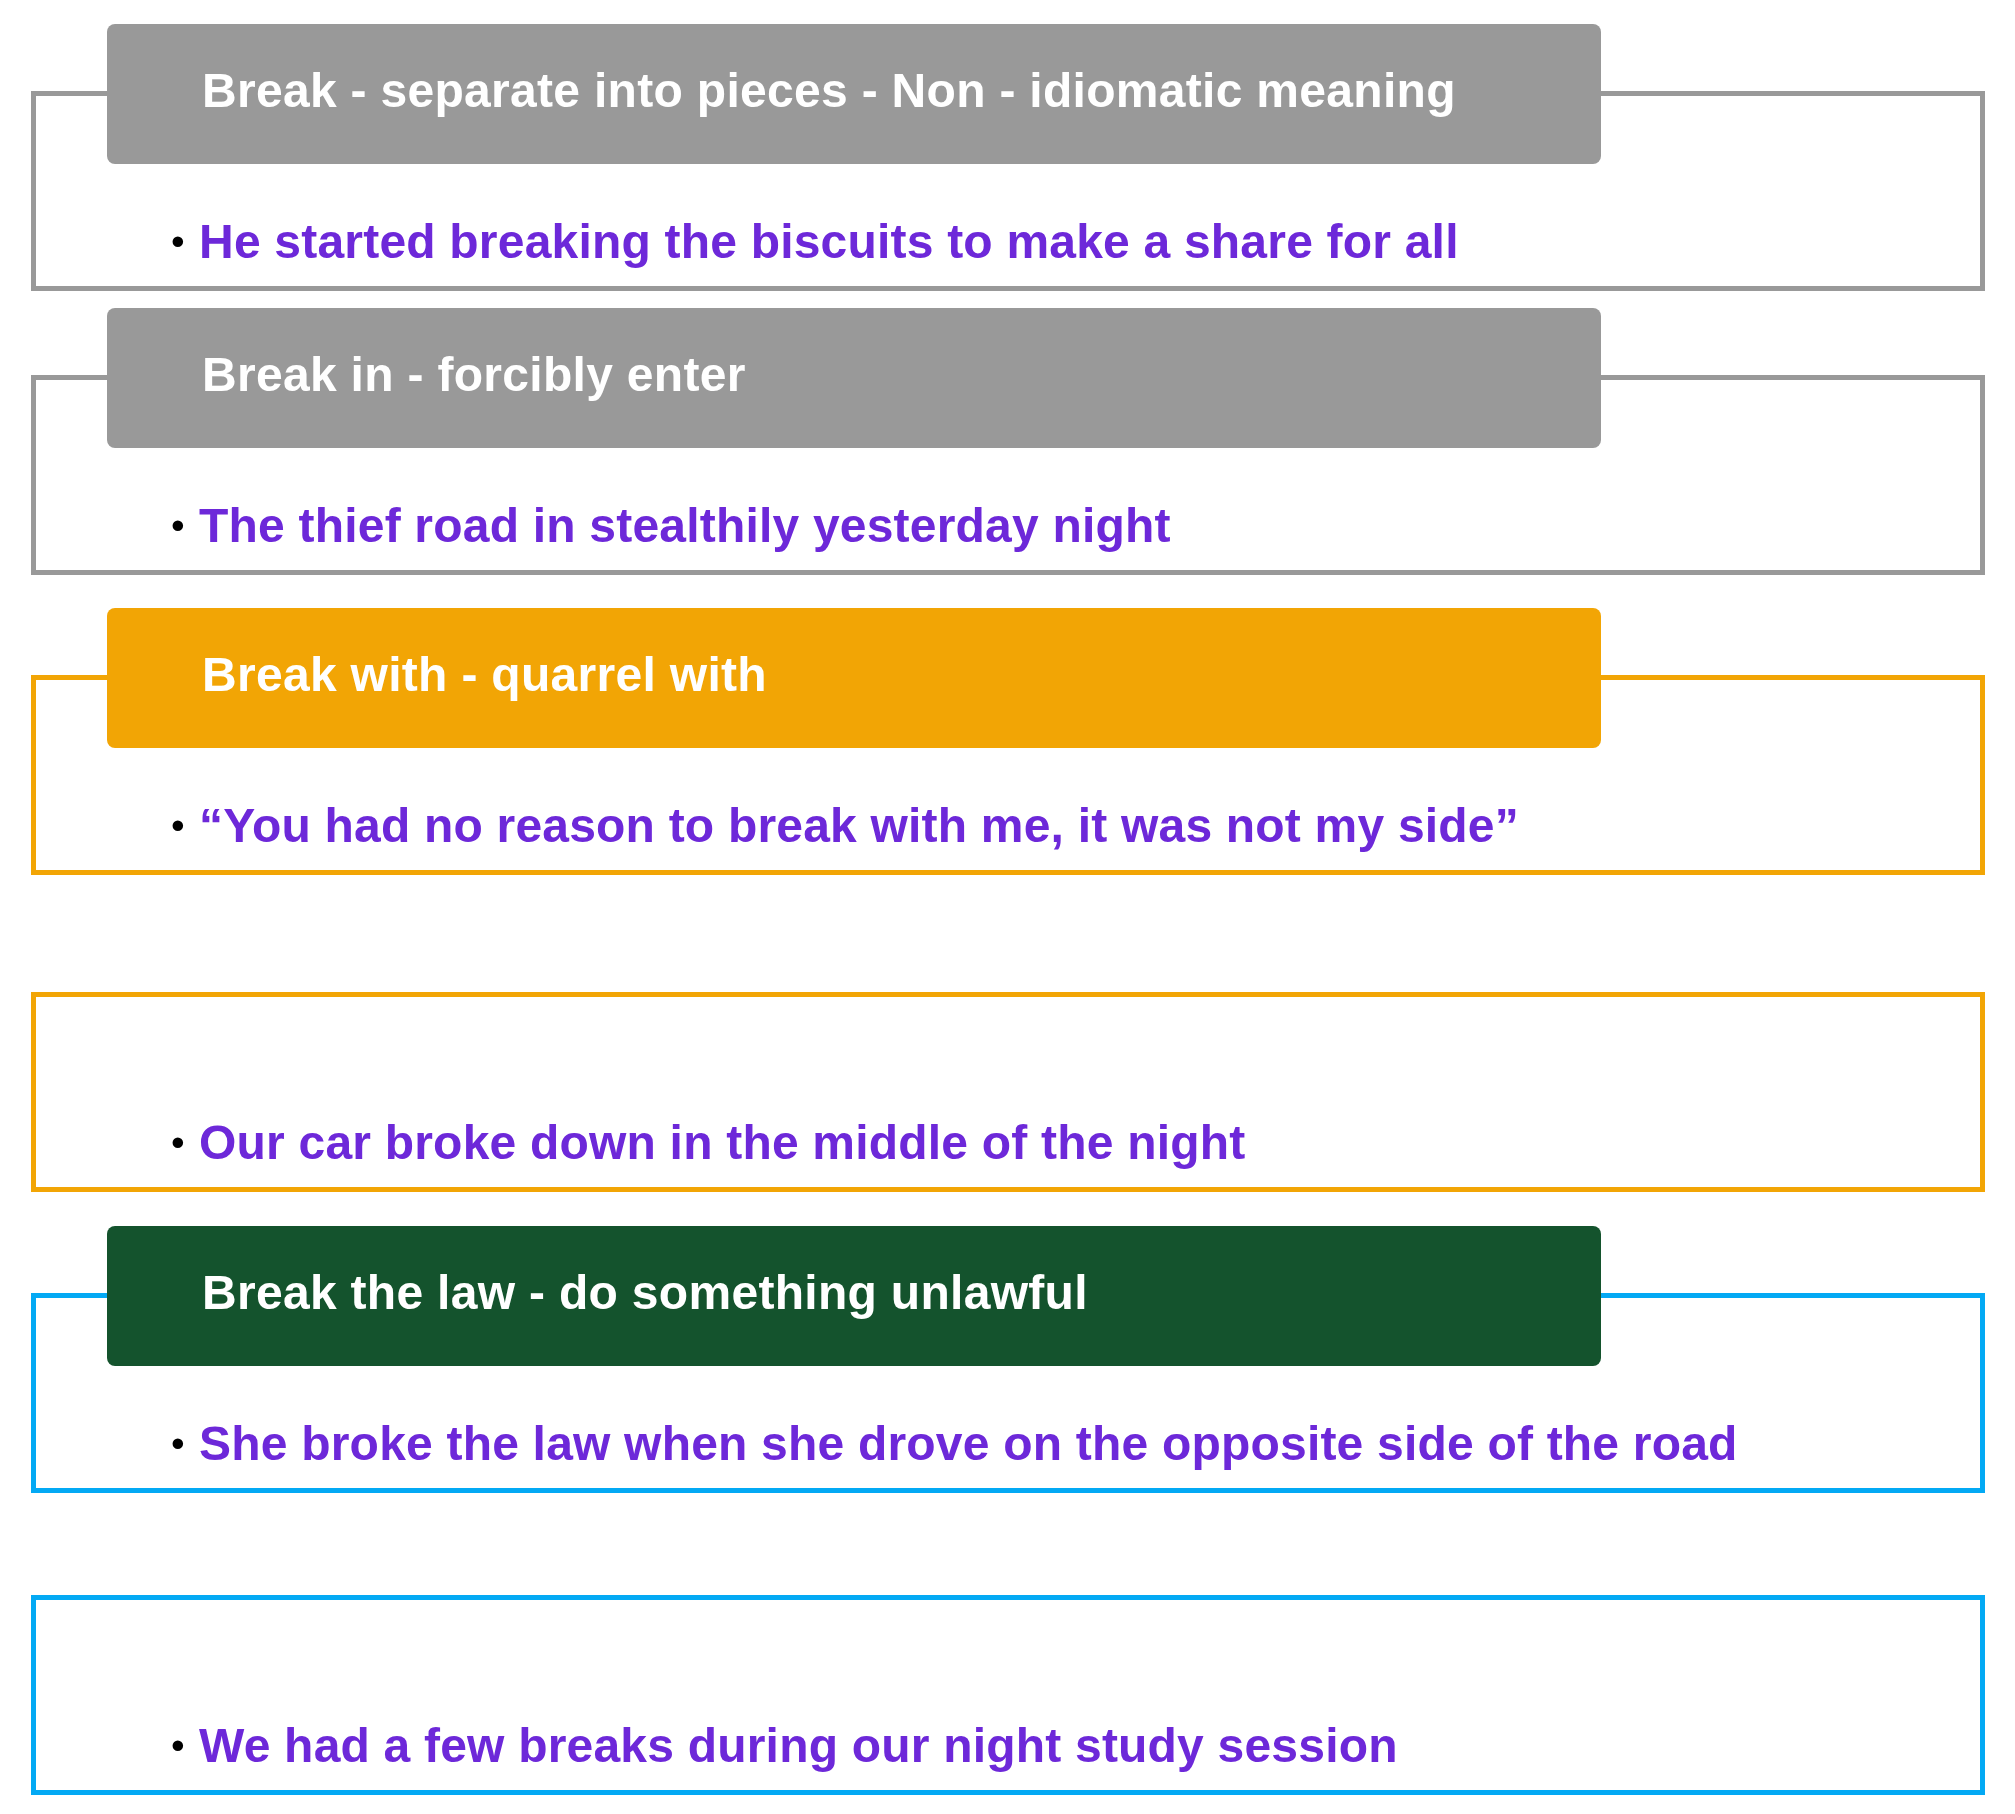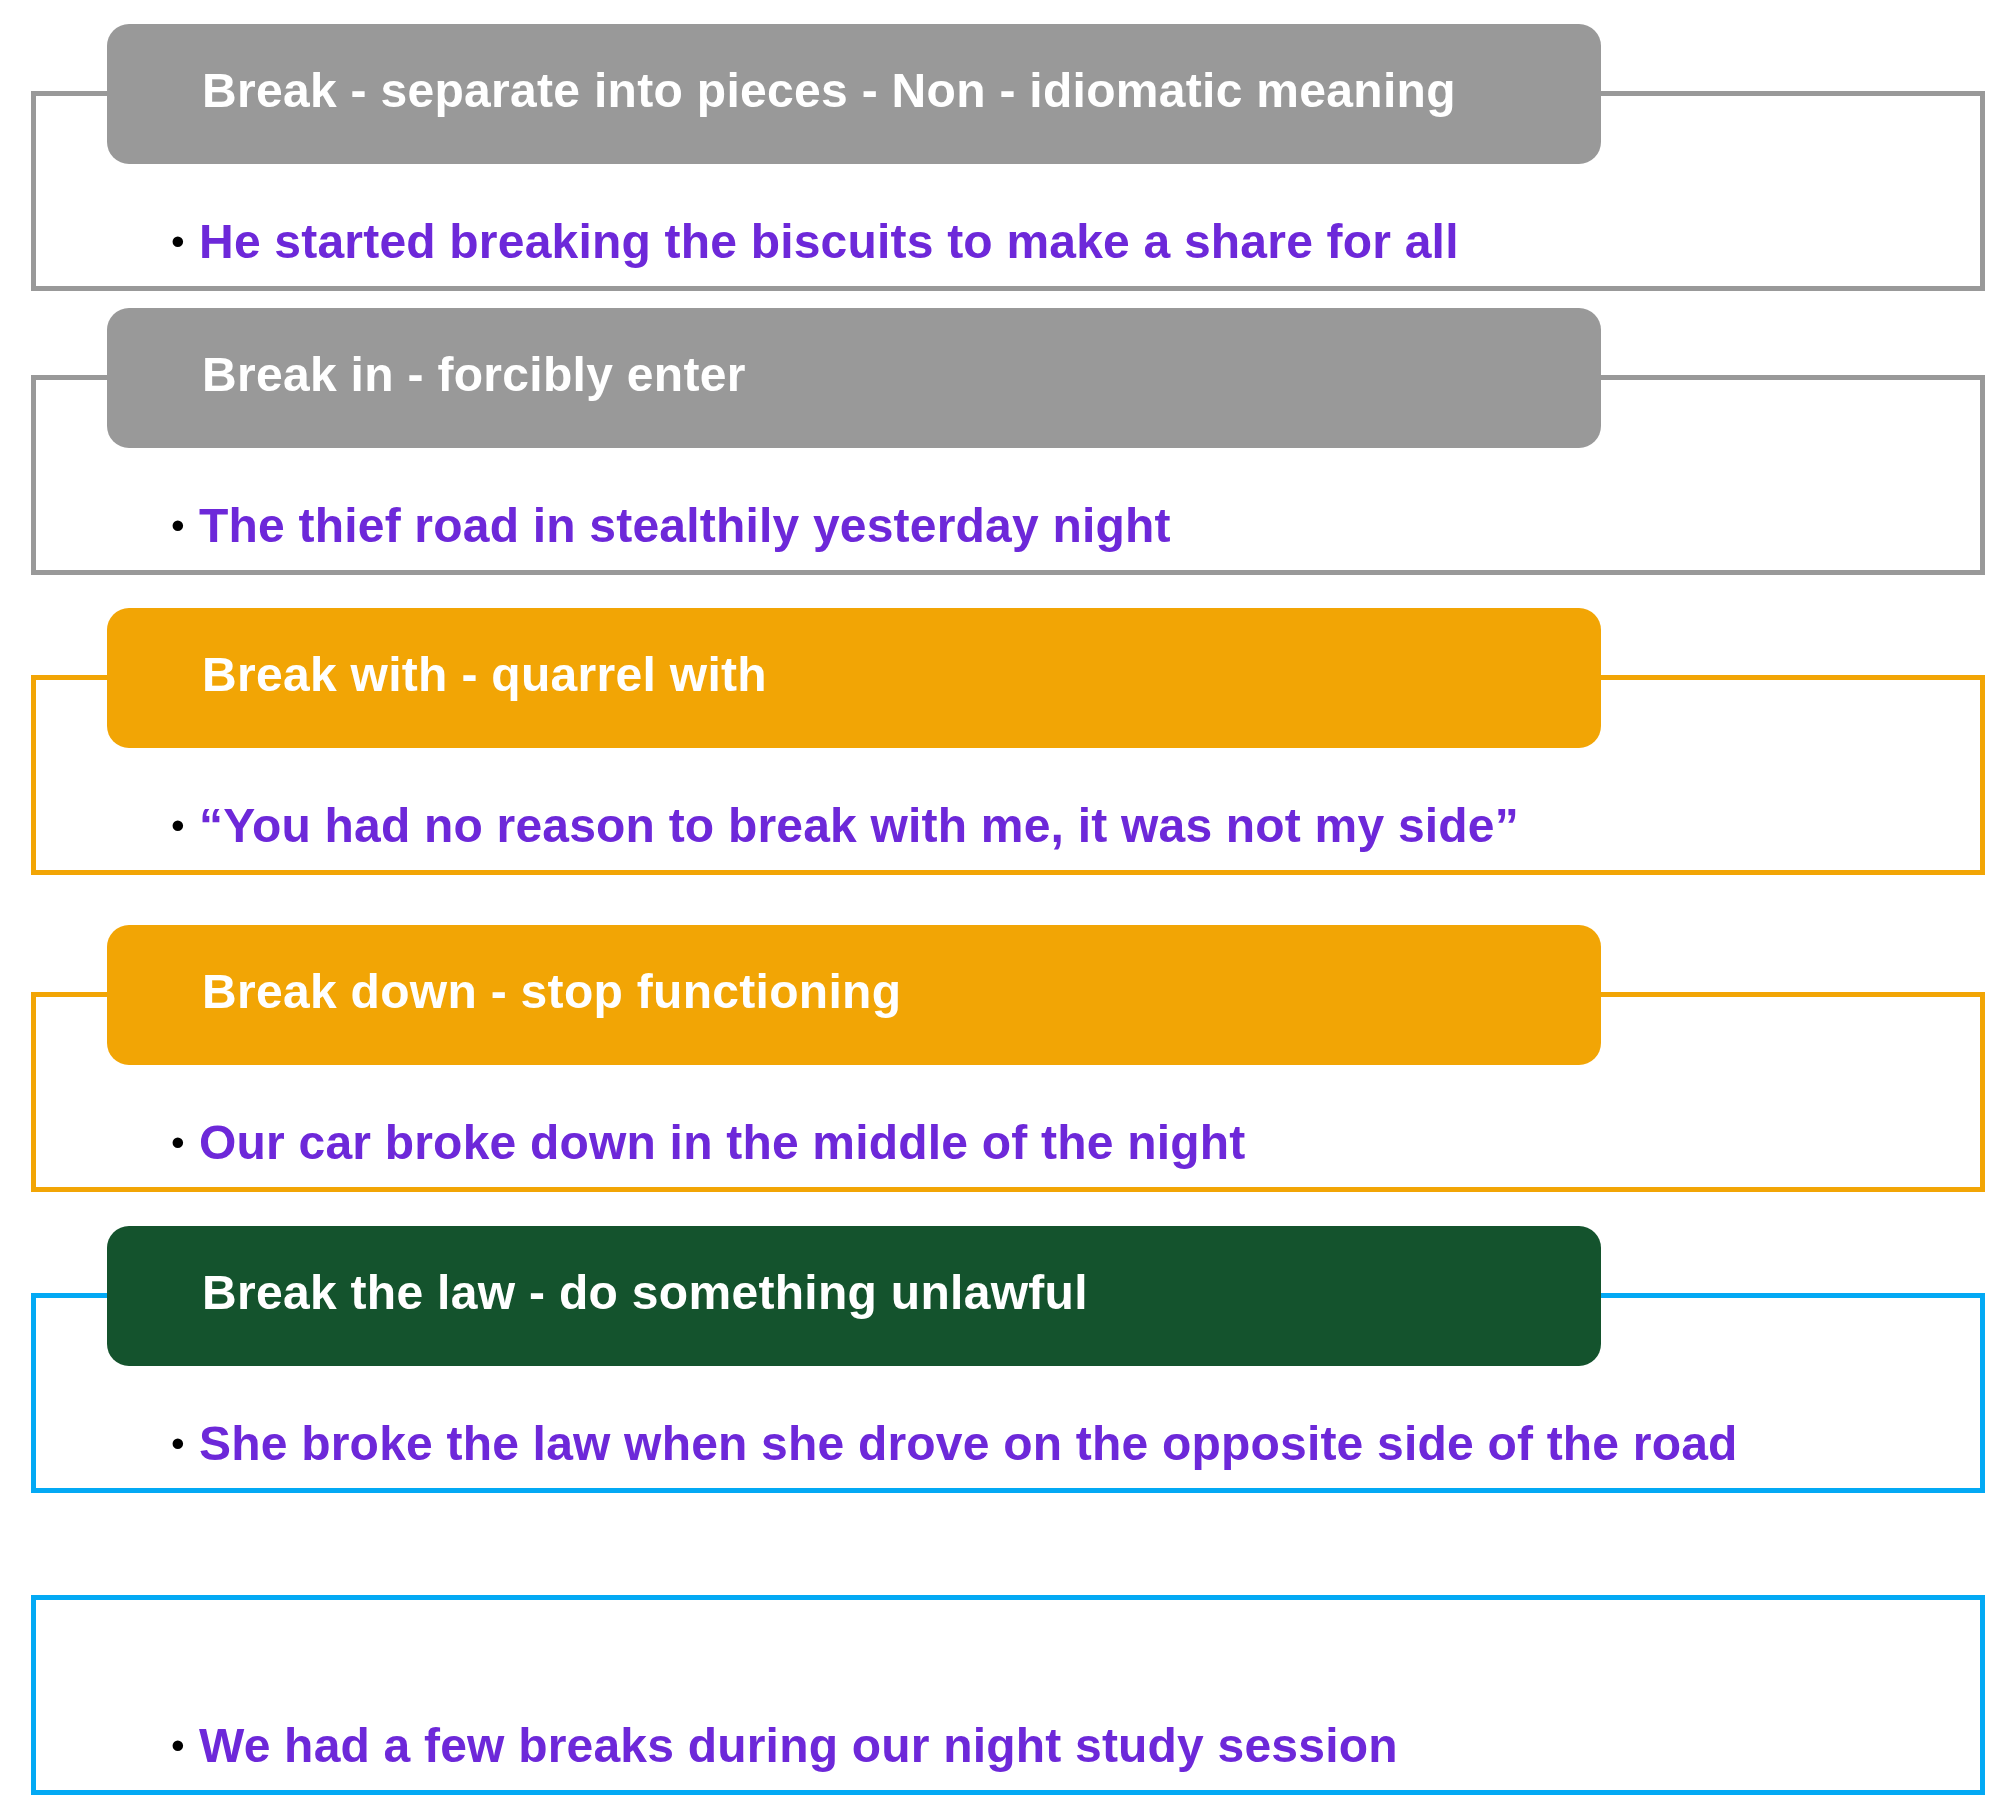--- a/index.html
+++ b/index.html
@@ -2,21 +2,21 @@
 <html style="font-size:10.4px"><head>
 <meta charset="utf-8">
 <style>
   html, body { margin: 0; padding: 0; background: #ffffff; }
   body { width: 2015px; height: 1815px; position: relative; overflow: hidden;
          font-family: "Liberation Sans", "DejaVu Sans", sans-serif; }
   .block { position: absolute; left: 0; width: 2015px; height: 301px; }
   .outer { position: absolute; left: 31px; top: 67px; width: 1954px; height: 200px;
            box-sizing: border-box; border: 5.2px solid #999999; background: #ffffff; }
   .header { position: absolute; left: 107px; top: 0; width: 1494px; height: 140px;
-            border-radius: 22px; background: #999999; box-sizing: border-box;
+            border-radius: 8px; background: #999999; box-sizing: border-box;
             padding-left: 95px; display: flex; align-items: center; }
   .header-text { color: #ffffff; font-weight: bold; font-size: 48px; letter-spacing: 0.3px;
                  white-space: nowrap; margin-top: -6.5px; }
   .body-row { position: absolute; left: 171px; top: 190px; display: flex; align-items: center;
               white-space: nowrap; }
   .bullet { font-size: 39px; color: #000; margin-right: 14.4px; line-height: 1; }
   .example { font-size: 48px; color: #6d28d9; font-weight: bold; letter-spacing: 0.2px; }
   .c-gray .outer { border-color: #999999; } .c-gray .header { background: #999999; }
   .c-orange .outer { border-color: #F2A505; } .c-orange .header { background: #F2A505; }
   .c-blue .outer { border-color: #03A9F4; } .c-blue .header { background: #14532d; }
@@ -52,23 +52,20 @@
     <span class="header-text">Break with - quarrel with</span>
   </div>
   <div class="body-row">
     <span class="bullet">•</span>
     <span class="example">“You had no reason to break with me, it was not my side”</span>
   </div>
 </div>
 
 <div class="block c-orange" style="top:925px;">
   <div class="outer"></div>
-  <div class="header">
-    <span class="header-text">Break down - stop functioning</span>
-  </div>
   <div class="body-row">
     <span class="bullet">•</span>
     <span class="example">Our car broke down in the middle of the night</span>
   </div>
 </div>
 
 <div class="block c-blue" style="top:1226px;">
   <div class="outer"></div>
   <div class="header">
     <span class="header-text">Break the law - do something unlawful</span>

